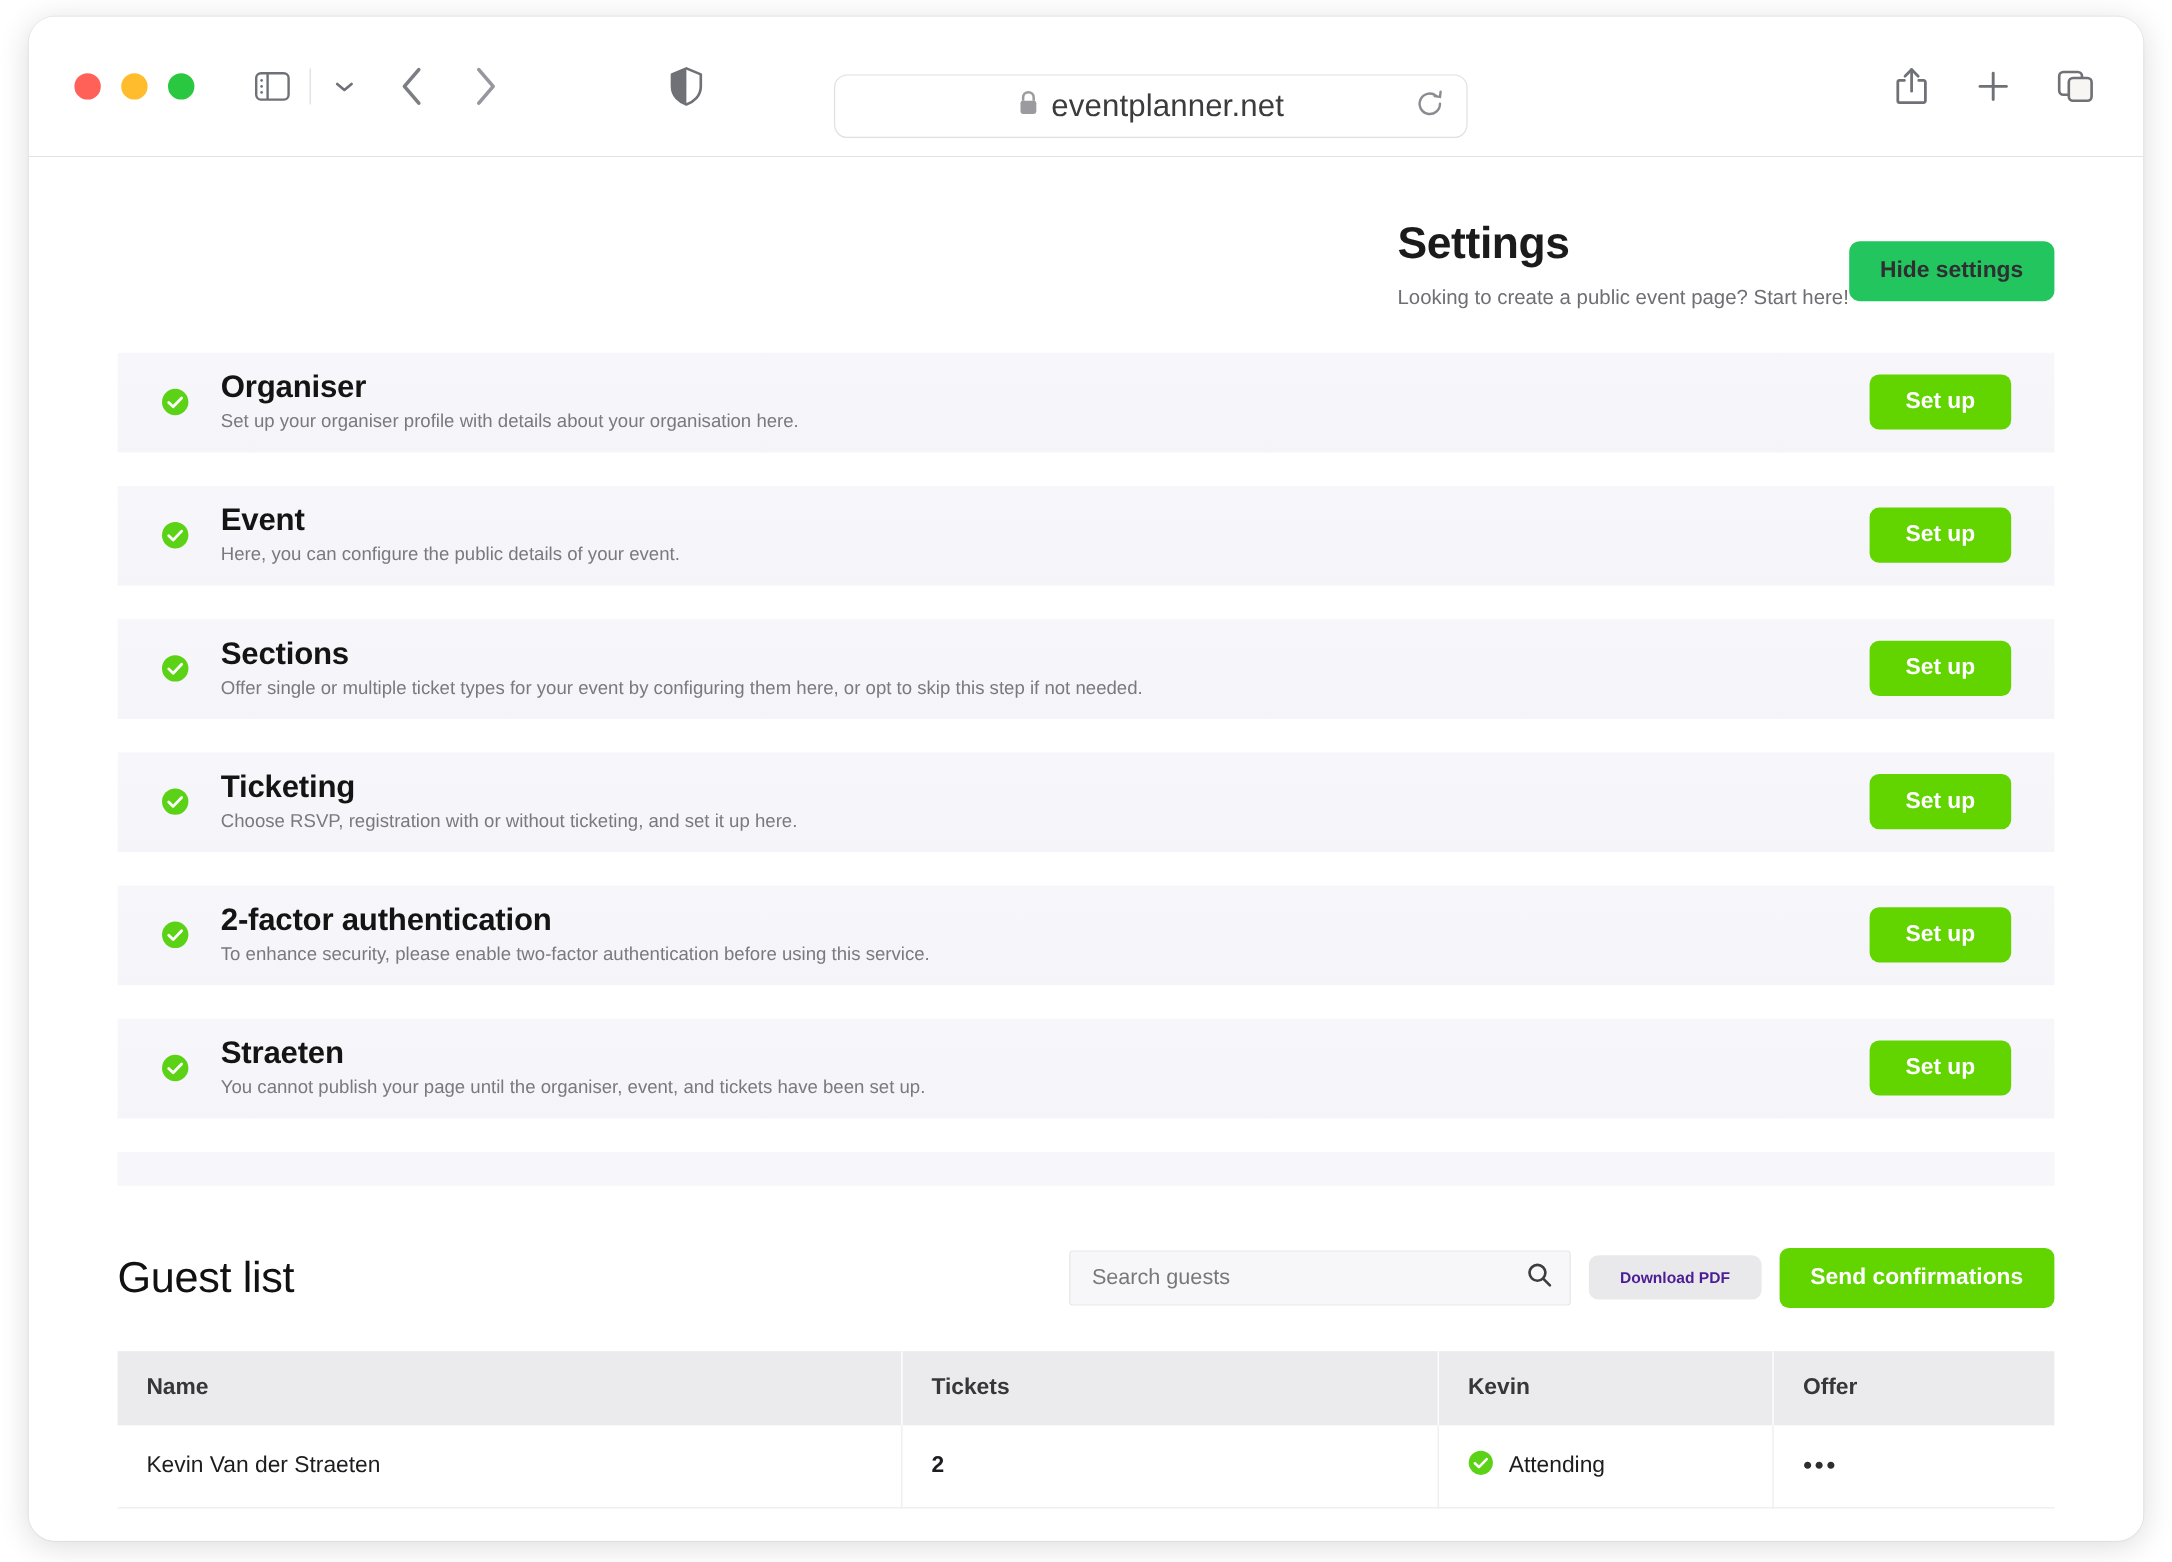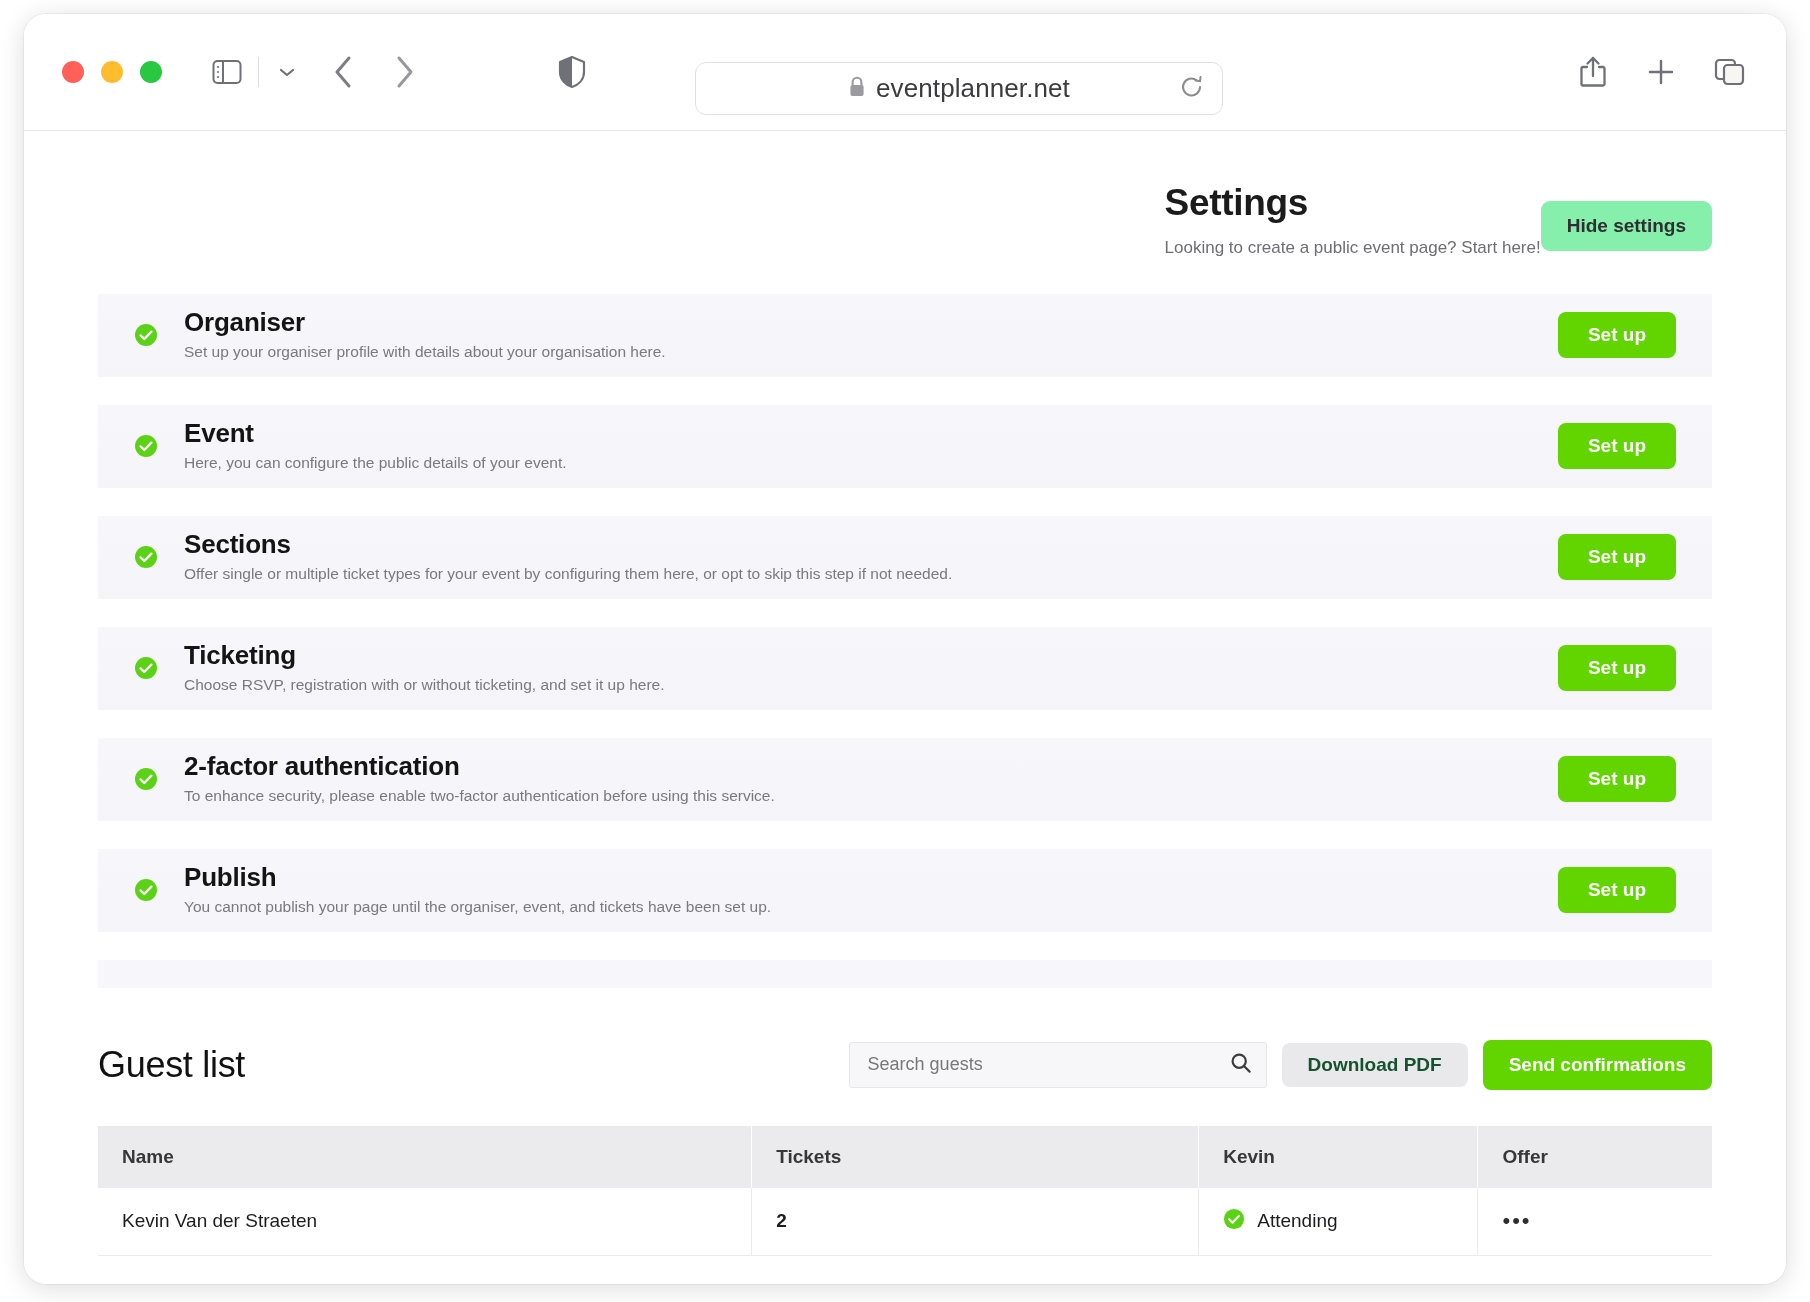--- a/index.html
+++ b/index.html
@@ -132,21 +132,21 @@
     letter-spacing: -0.3px;
     line-height: 1.1;
   }
   .page-sub {
     margin-top: 14px;
     font-size: 17px;
     color: #6e6e73;
   }
   .hide-settings {
     margin-top: 18px;
-    background: #86efac;
+    background: #22c55e;
     border: none;
     border-radius: 9px;
     padding: 14px 26px;
     font-family: inherit;
     font-size: 19px;
     font-weight: bold;
     color: #2f2f31;
     cursor: pointer;
   }
 
@@ -248,23 +248,23 @@
     transform: translateY(-50%);
     color: #3d3d40;
     pointer-events: none;
   }
   .btn-grey {
     background: #e9e9eb;
     border: none;
     border-radius: 8px;
     padding: 11px 26px;
     font-family: inherit;
-    font-size: 19px;
+    font-size: 13px;
     font-weight: bold;
-    color: #14532d;
+    color: #4c1d95;
     cursor: pointer;
     white-space: nowrap;
   }
   .btn-green.lg {
     padding: 14px 26px;
     border-radius: 8px;
     font-size: 19px;
   }
 
   
@@ -491,21 +491,21 @@
       </div>
 
       <div class="srow">
         <span class="check-icon">
           <svg width="24" height="24" viewBox="0 0 24 24">
               <circle cx="12" cy="12" r="11" fill="#5cd217"></circle>
               <polyline points="6.6,12.4 10.3,16 17.4,8.6" fill="none" stroke="#ffffff" stroke-width="2.3" stroke-linecap="round" stroke-linejoin="round"></polyline>
             </svg>
         </span>
         <div class="srow-text">
-          <div class="srow-title">Publish</div>
+          <div class="srow-title">Straeten</div>
           <div class="srow-desc">You cannot publish your page until the organiser, event, and tickets have been set up.</div>
         </div>
         <button class="btn-green">Set up</button>
       </div>
 
       <div class="spacer-bar"></div>
     </div>
 
     <div class="guest-head">
       <div class="guest-title">Guest list</div>

